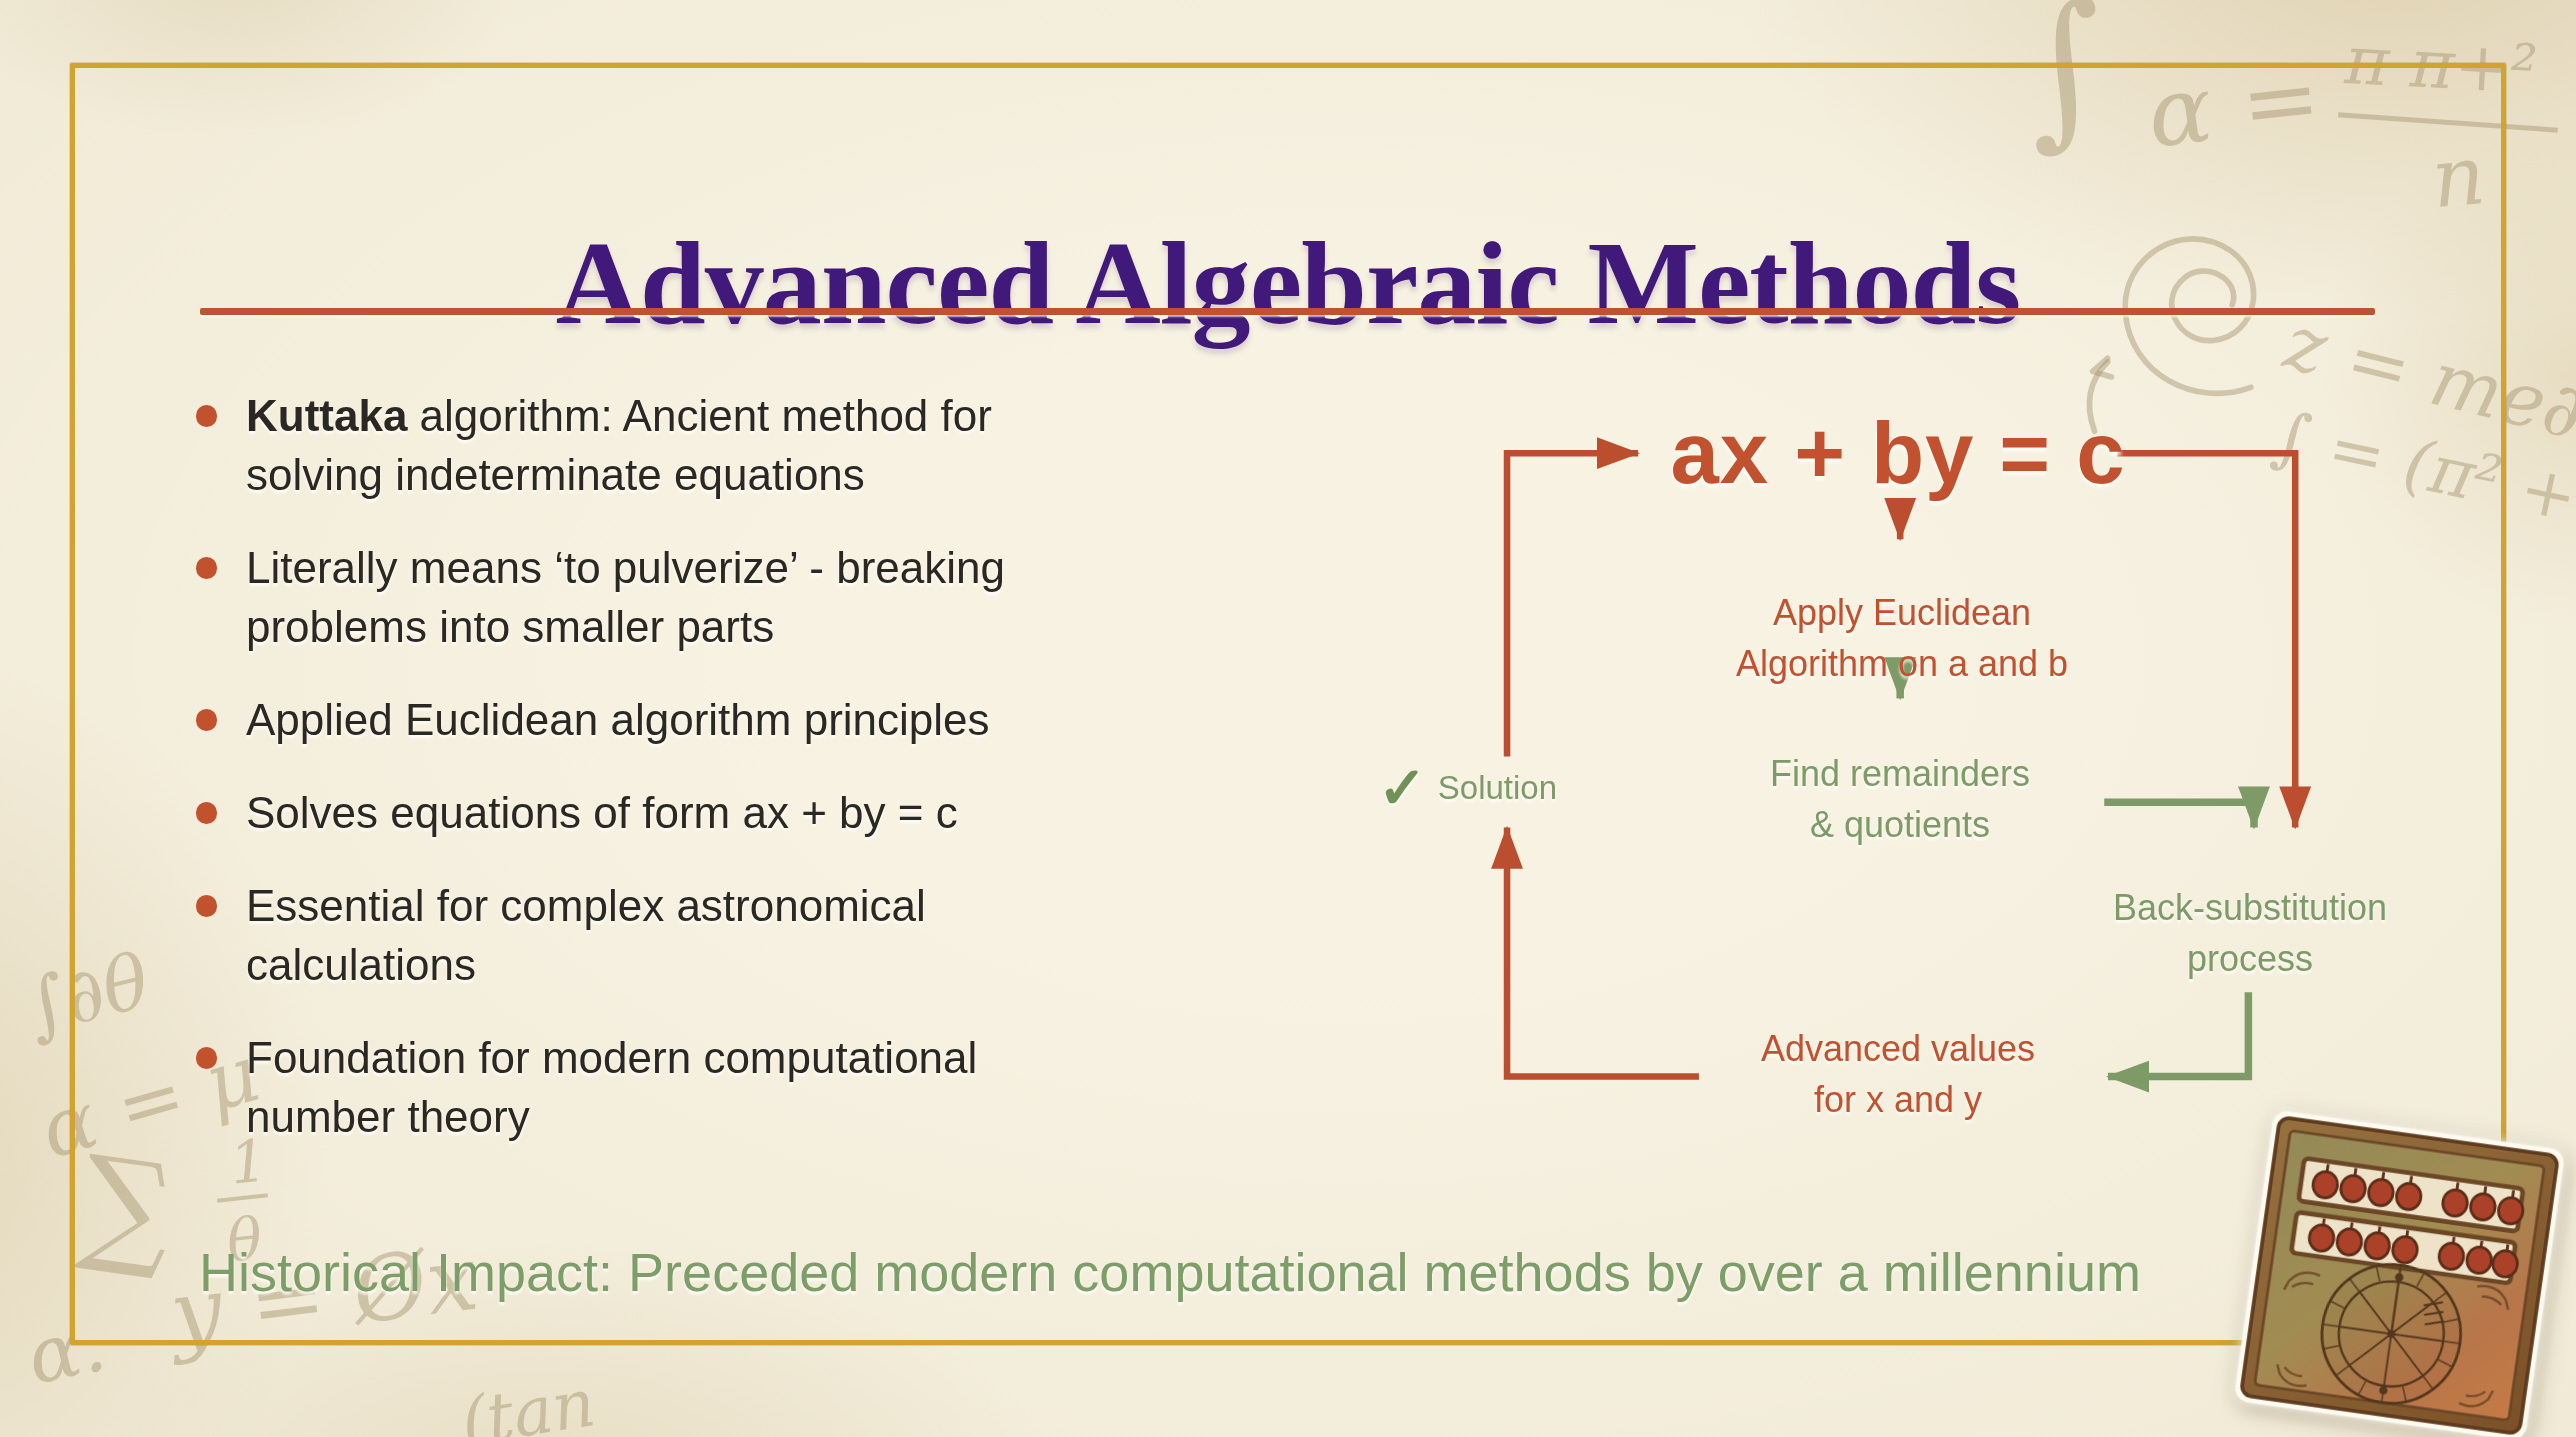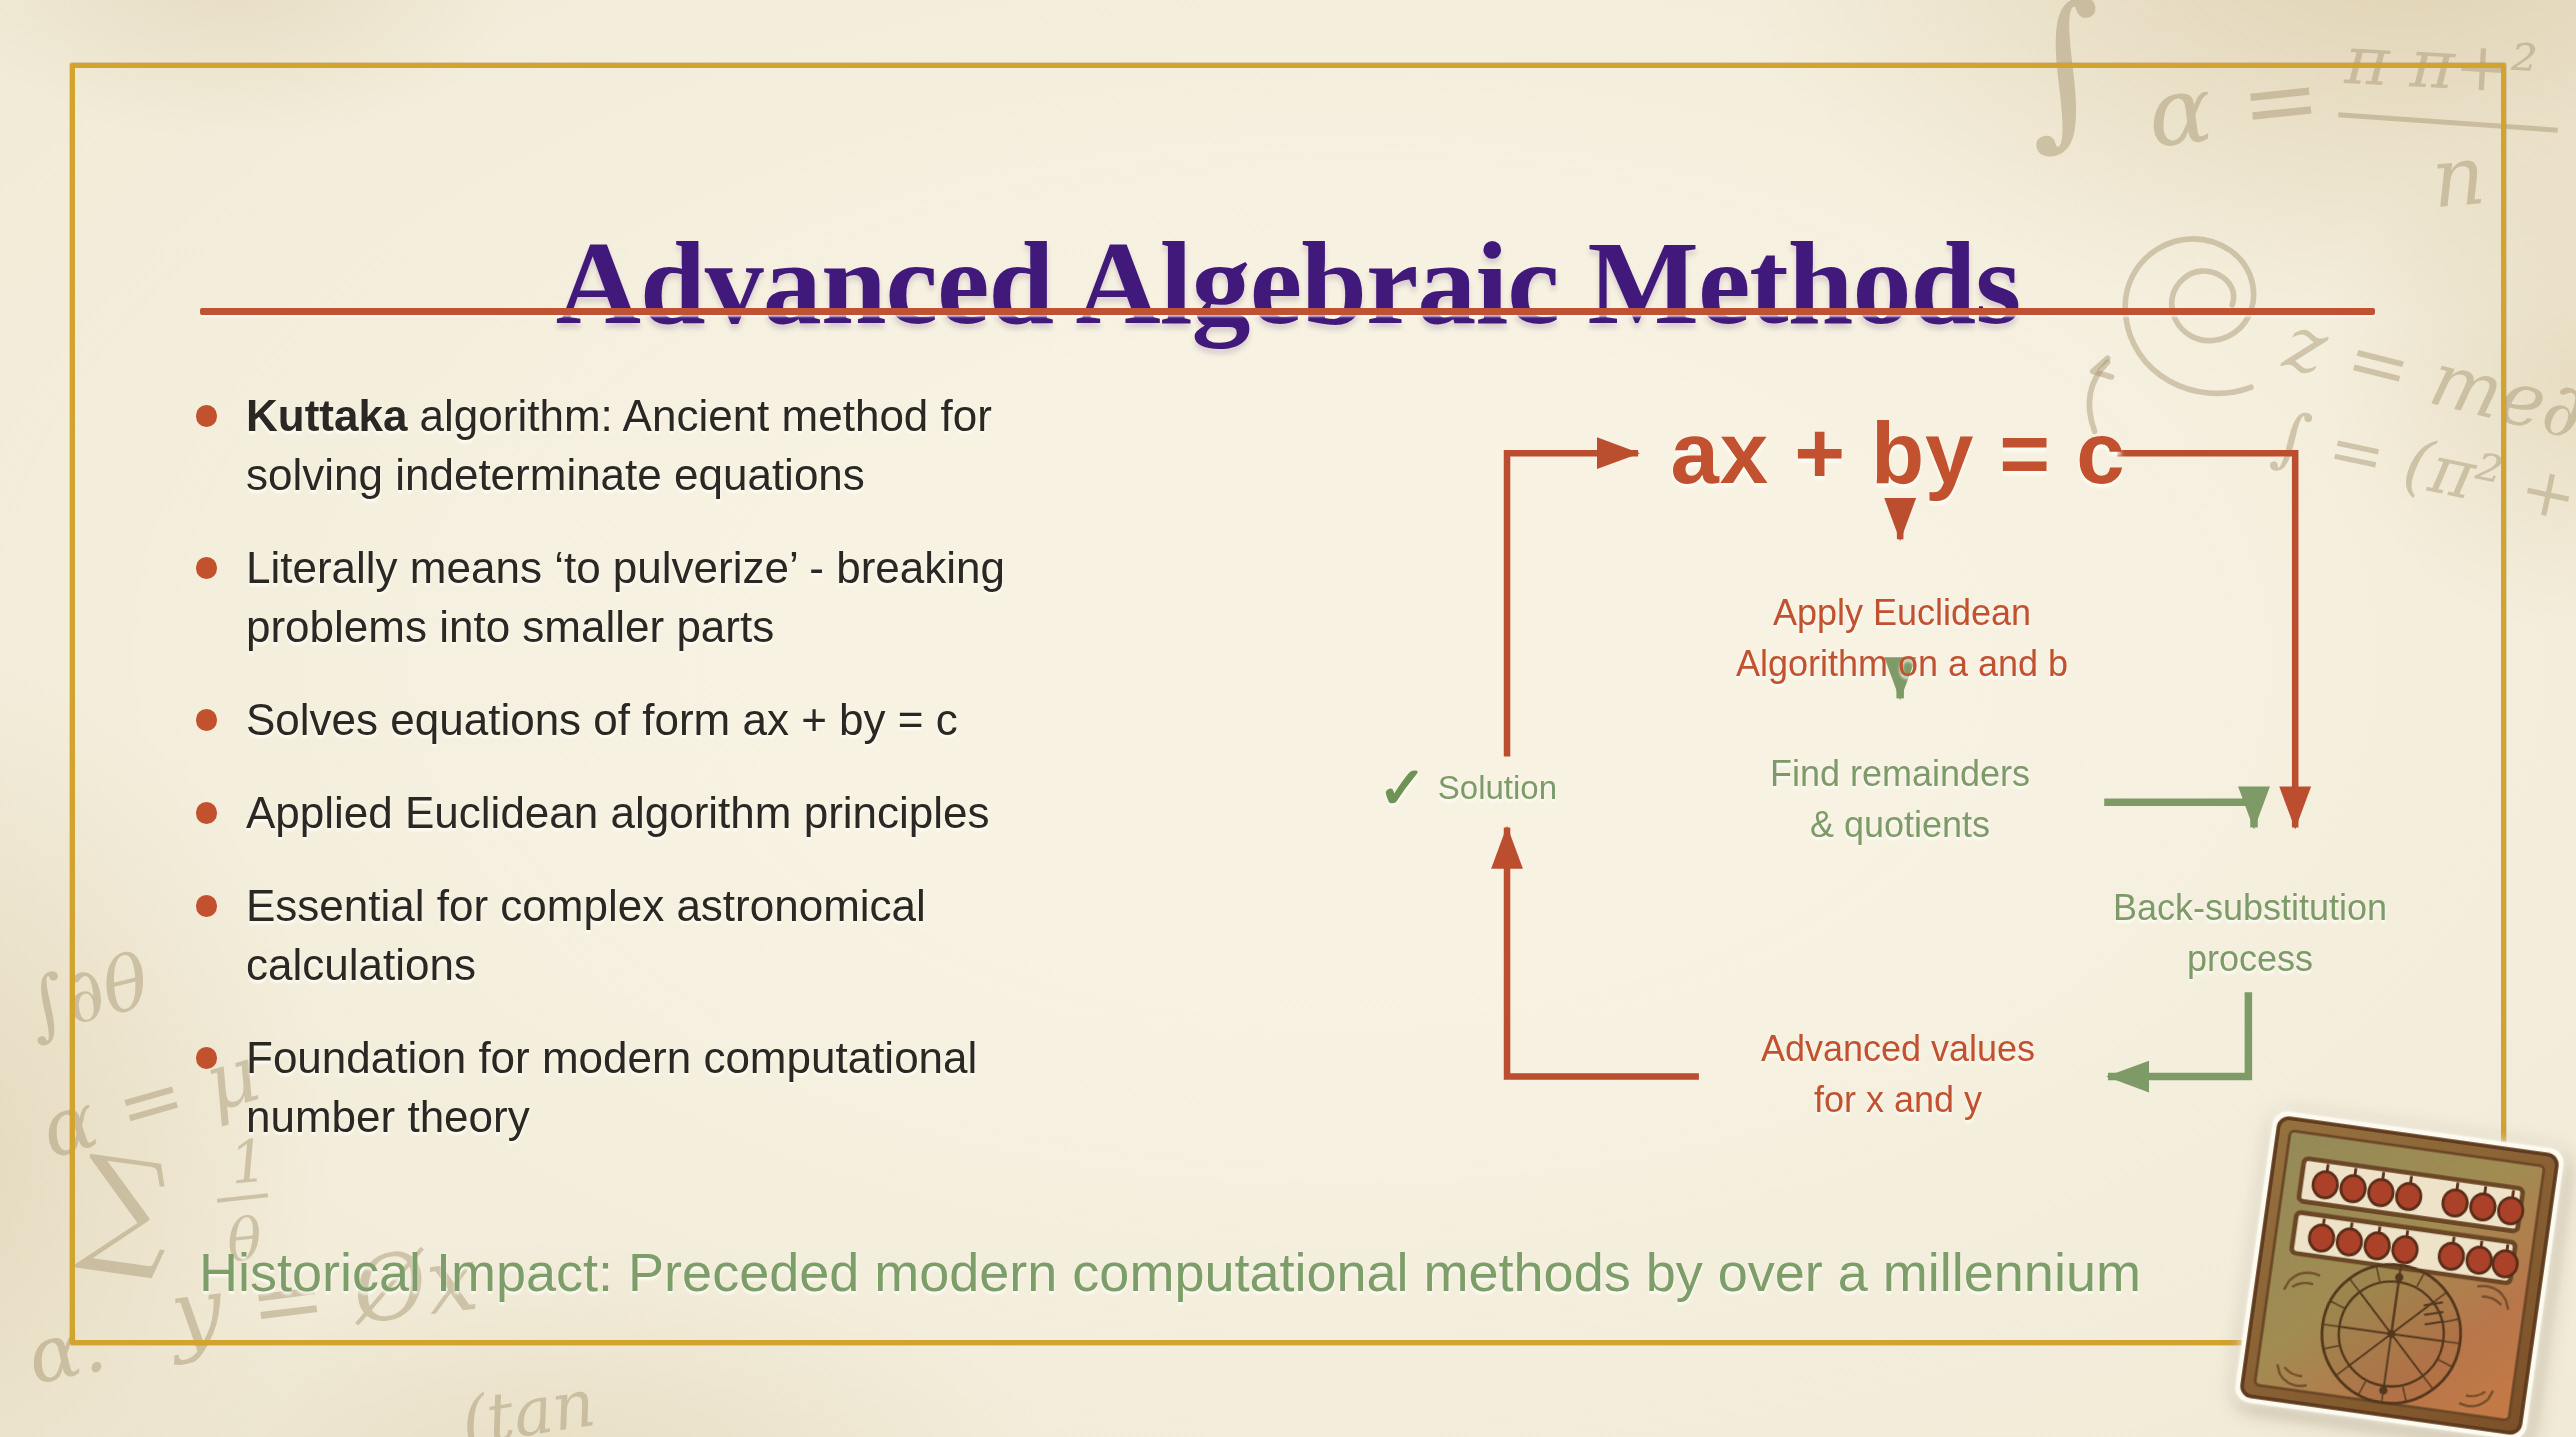--- a/index.html
+++ b/index.html
@@ -113,22 +113,22 @@
   <div class="frame"></div>
 
   <h1 class="title">Advanced Algebraic Methods</h1>
   <div class="title-rule"></div>
 
   <ul class="bullets">
     <li><span class="b-bold">Kuttaka</span><span> algorithm: Ancient method for
 solving indeterminate equations</span></li>
     <li><span class="b-bold"></span><span>Literally means ‘to pulverize’ - breaking
 problems into smaller parts</span></li>
+    <li><span class="b-bold"></span><span>Applied Euclidean algorithm principles</span></li>
     <li><span class="b-bold"></span><span>Solves equations of form ax + by = c</span></li>
-    <li><span class="b-bold"></span><span>Applied Euclidean algorithm principles</span></li>
     <li><span class="b-bold"></span><span>Essential for complex astronomical
 calculations</span></li>
     <li><span class="b-bold"></span><span>Foundation for modern computational
 number theory</span></li>
   </ul>
 
   <svg class="arrows" width="2576" height="1438" viewBox="0 0 2752 1536">
     <defs>
       <marker id="headRed" markerUnits="userSpaceOnUse" markerWidth="46" markerHeight="36" refX="44" refY="18" orient="auto">
         <path d="M0,1 L46,18 L0,35 Z" fill="#bc4e30"></path>

